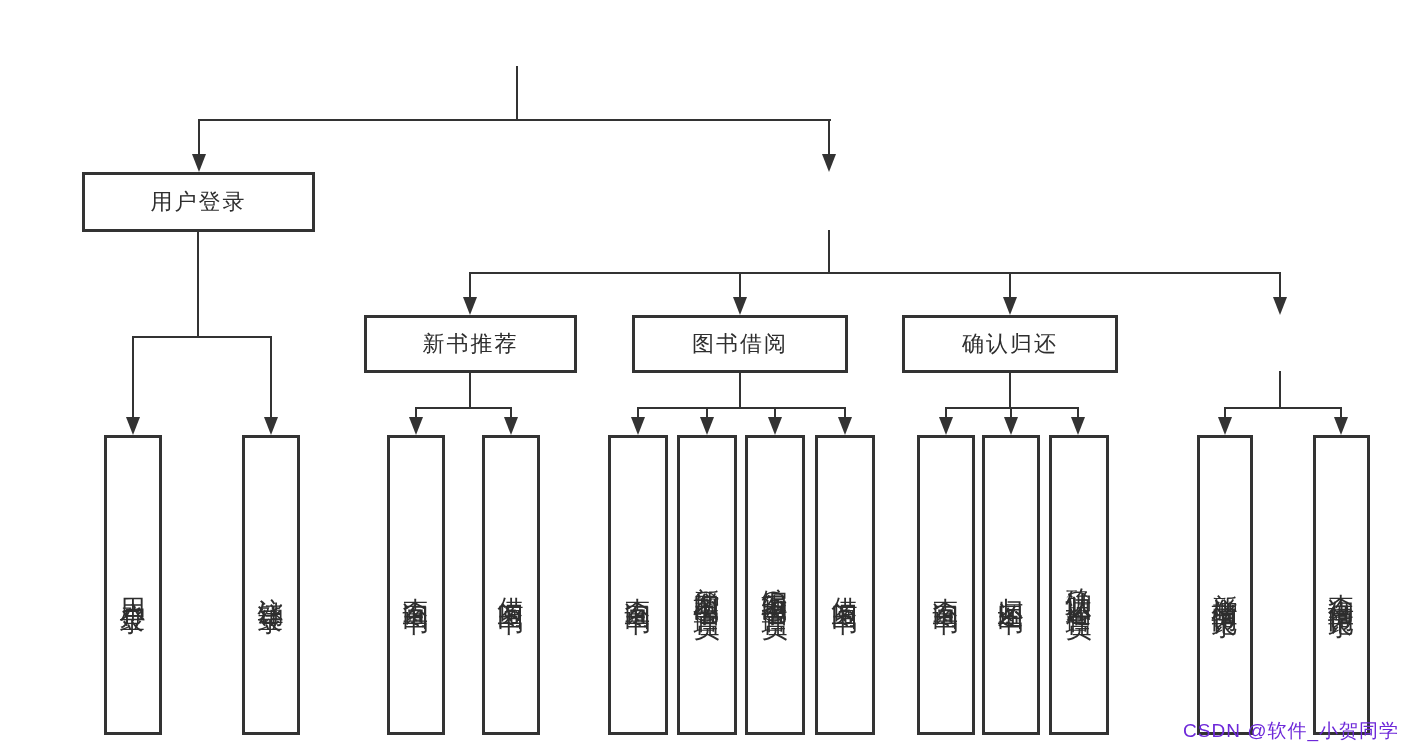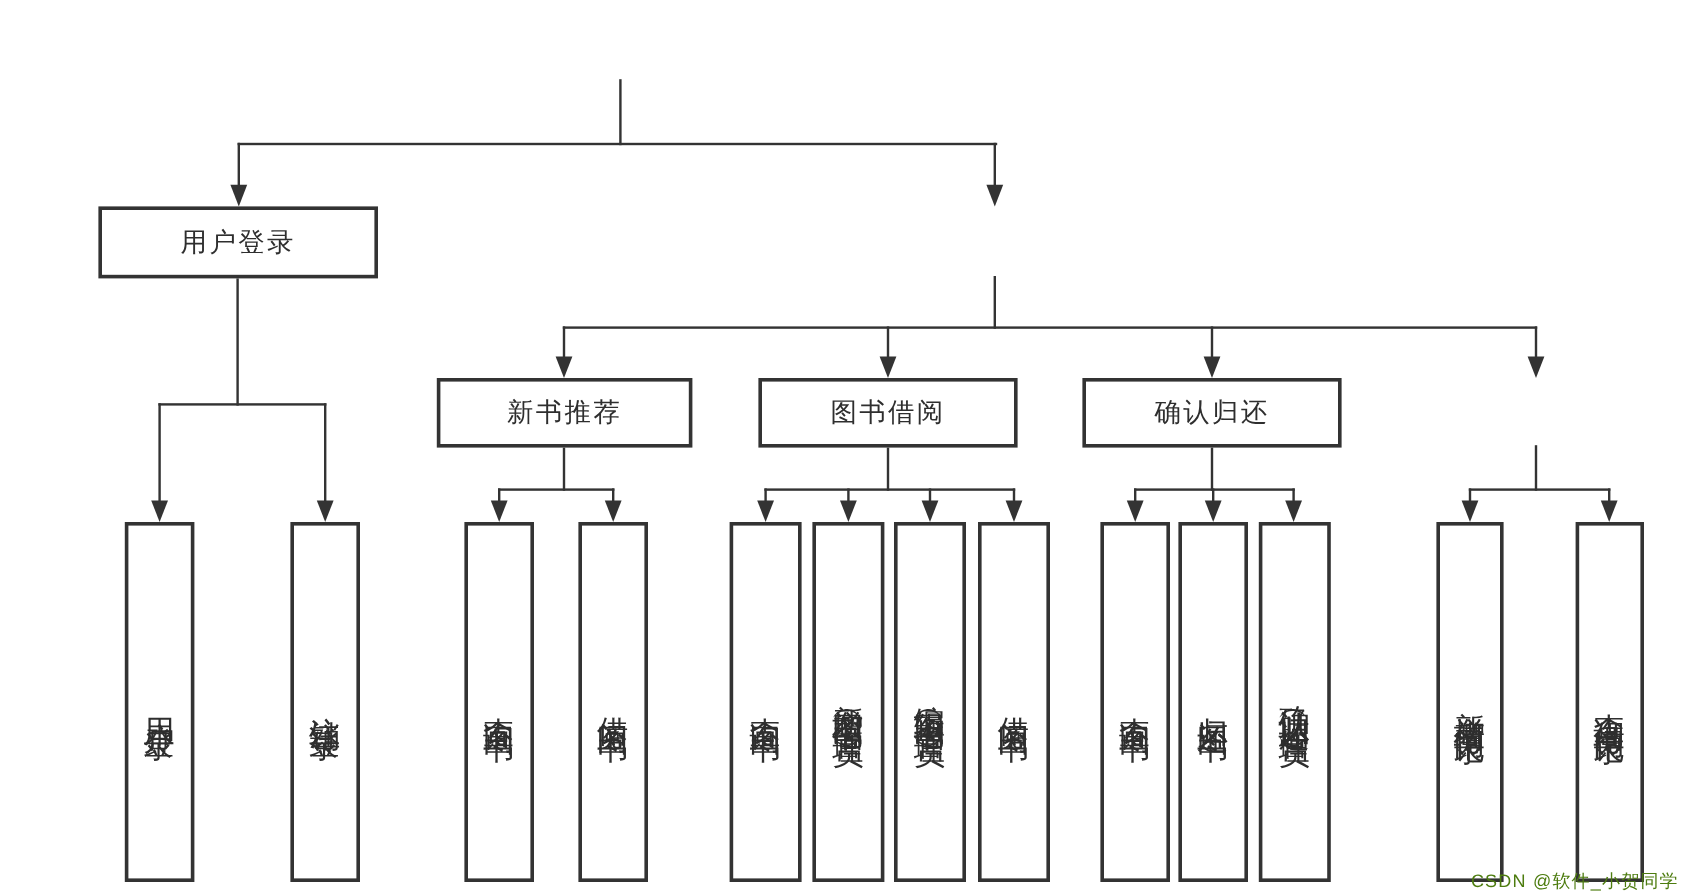--- a/index.html
+++ b/index.html
@@ -18,22 +18,22 @@
   .vbox span{writing-mode:vertical-lr;text-orientation:mixed;font-size:26px;
              letter-spacing:4px;line-height:1;color:#2e2e2e;}
 
   
   .vline{position:absolute;width:2px;background:#333333;z-index:1;}
   .hline{position:absolute;height:2px;background:#333333;z-index:1;}
   .arr{position:absolute;width:0;height:0;z-index:2;
        border-left:7px solid transparent;border-right:7px solid transparent;
        border-top:18px solid #333333;}
 
-  .watermark{position:absolute;right:6px;bottom:3px;font-size:15px;letter-spacing:1px;
-             color:#4d7c0f;z-index:10;}
+  .watermark{position:absolute;right:6px;bottom:3px;font-size:19px;letter-spacing:1px;
+             color:#6d28d9;z-index:10;}
 </style>
 </head>
 <body>
 
 <div class="stage">
 
 
   <div class="hbox" style="left:82px;top:172px;width:233px;height:60px;">
     <span>用户登录</span>
   </div>

